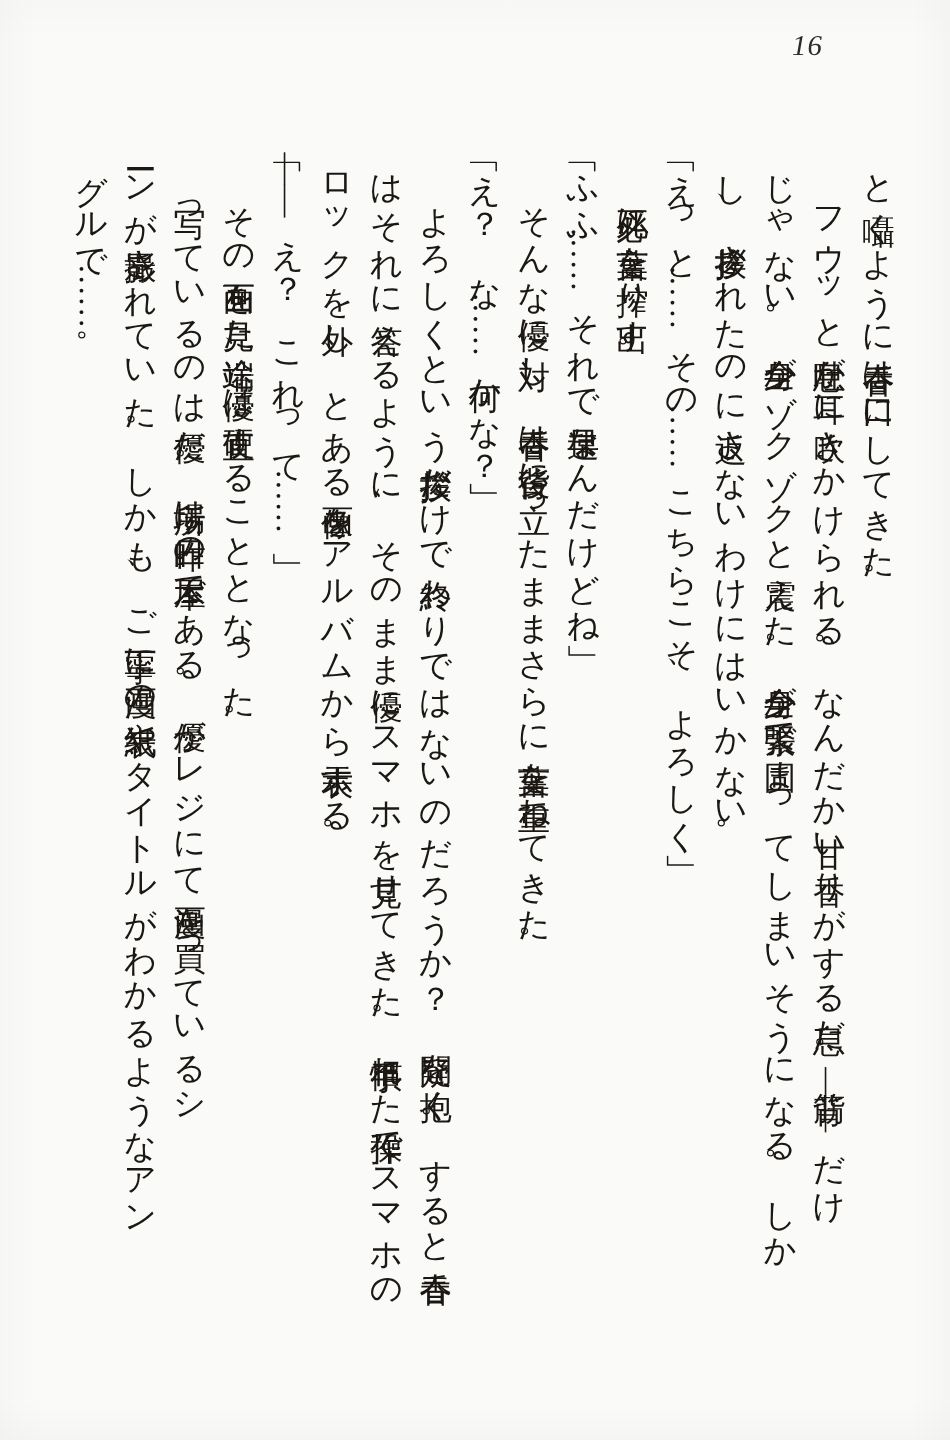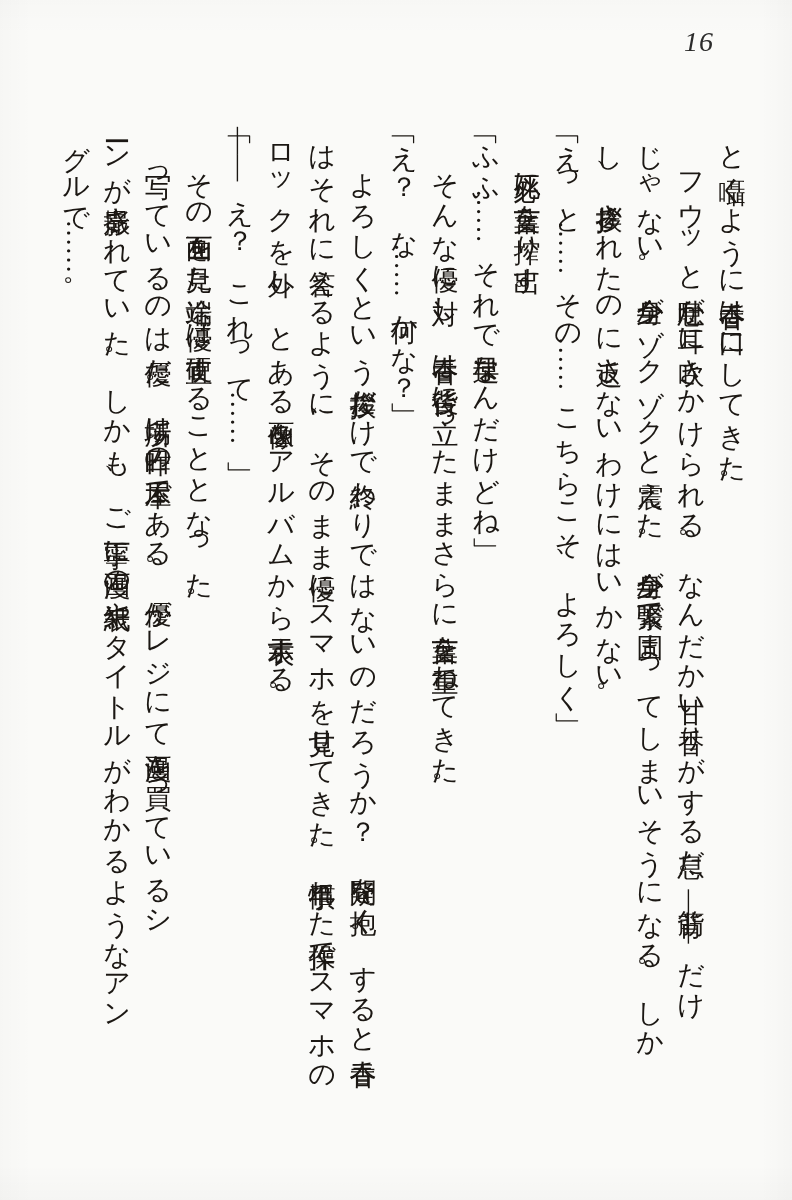--- a/index.html
+++ b/index.html
@@ -18,22 +18,22 @@
     position: absolute;
     inset: 0;
     
     background:
       linear-gradient(90deg, rgba(0,0,0,0.015) 0%, rgba(0,0,0,0) 4%, rgba(0,0,0,0) 96%, rgba(0,0,0,0.02) 100%),
       linear-gradient(180deg, rgba(0,0,0,0.012) 0%, rgba(0,0,0,0) 3%, rgba(0,0,0,0) 97%, rgba(0,0,0,0.018) 100%);
   }
   .page-number {
     position: absolute;
     top: 26px;
-    left: 684px;
-    font-size: 28px;
+    left: 660px;
+    font-size: 24px;
     font-style: italic;
     color: #2b2b2b;
     letter-spacing: 1px;
   }
   .text-block {
     position: absolute;
     top: 127px;
     right: 40px;
     height: 1034px;
     writing-mode: vertical-rl;

